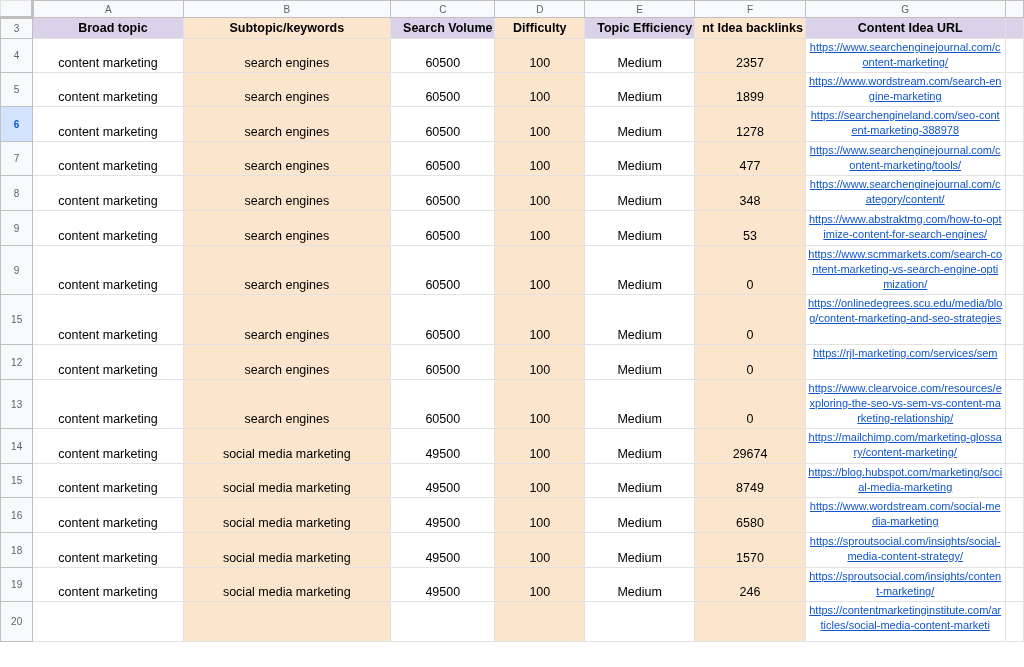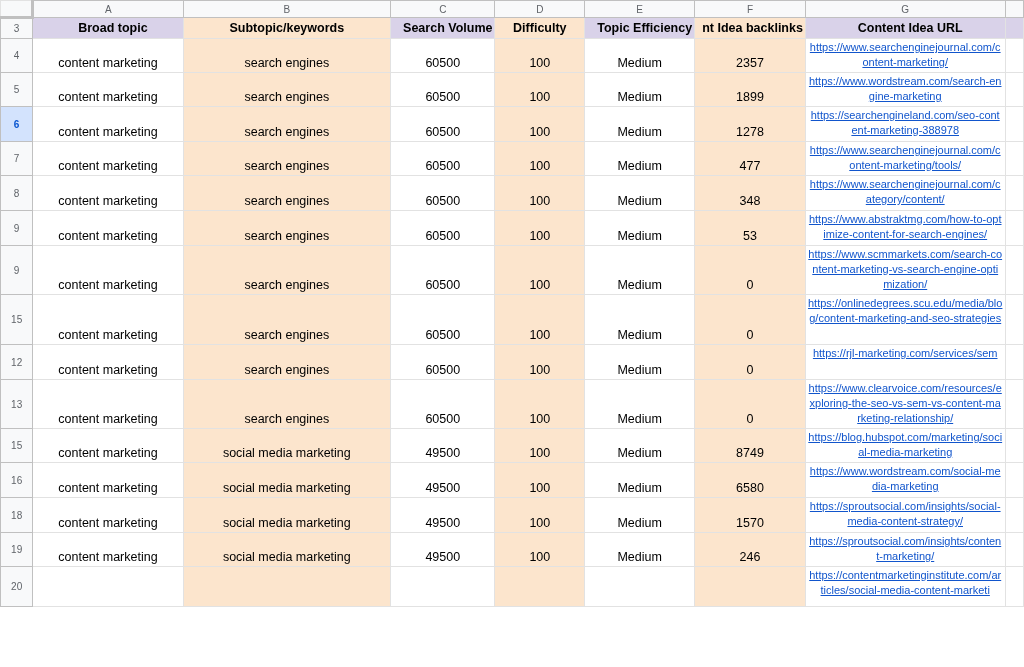--- a/index.html
+++ b/index.html
@@ -163,20 +163,31 @@
     <td class="rowhdr">13</td>
     <td class="cell">content marketing</td>
     <td class="cell peach">search engines</td>
     <td class="cell">60500</td>
     <td class="cell peach">100</td>
     <td class="cell">Medium</td>
     <td class="cell peach">0</td>
     <td class="url"><a>https://www.clearvoice.com/resources/exploring-the-seo-vs-sem-vs-content-marketing-relationship/</a></td>
     <td class="cell"></td>
   </tr>
+        <tr style="height: 35px;">
+    <td class="rowhdr">14</td>
+    <td class="cell">content marketing</td>
+    <td class="cell peach">social media marketing</td>
+    <td class="cell">49500</td>
+    <td class="cell peach">100</td>
+    <td class="cell">Medium</td>
+    <td class="cell peach">29674</td>
+    <td class="url"><a>https://mailchimp.com/marketing-glossary/content-marketing/</a></td>
+    <td class="cell"></td>
+  </tr>
         <tr style="height: 34px;">
     <td class="rowhdr">15</td>
     <td class="cell">content marketing</td>
     <td class="cell peach">social media marketing</td>
     <td class="cell">49500</td>
     <td class="cell peach">100</td>
     <td class="cell">Medium</td>
     <td class="cell peach">8749</td>
     <td class="url"><a>https://blog.hubspot.com/marketing/social-media-marketing</a></td>
     <td class="cell"></td>

